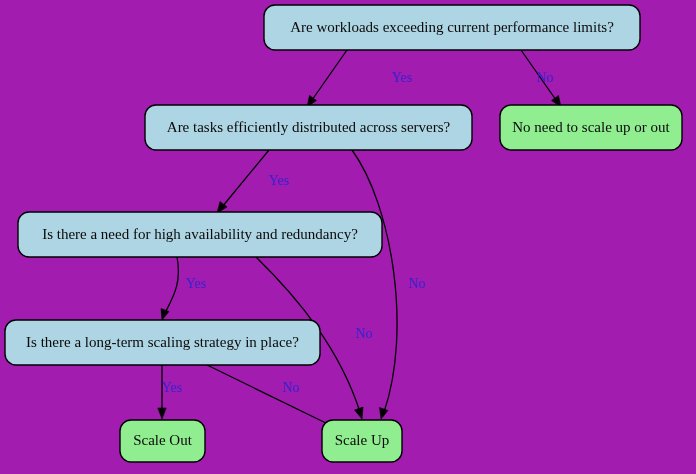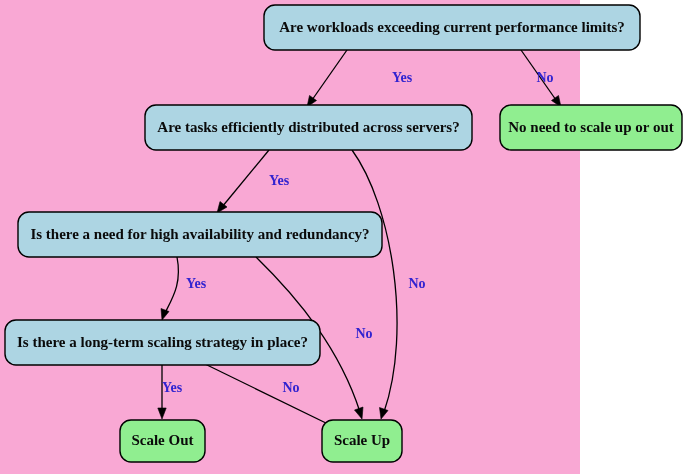--- a/index.html
+++ b/index.html
@@ -8,24 +8,23 @@
     background: #ffffff;
   }
   body {
     width: 696px;
     height: 474px;
     overflow: hidden;
     font-family: "Liberation Serif", "DejaVu Serif", serif;
   }
   #flowchart-root {
     position: relative;
-    width: 580px;
+    width: 696px;
     height: 474px;
-    background: #f9a8d4;
-    font-weight: bold;
+    background: #a21caf;
   }
   svg#graph {
     position: absolute;
     top: 0;
     left: 0;
     width: 696px;
     height: 474px;
     display: block;
   }
   .node-shape {

